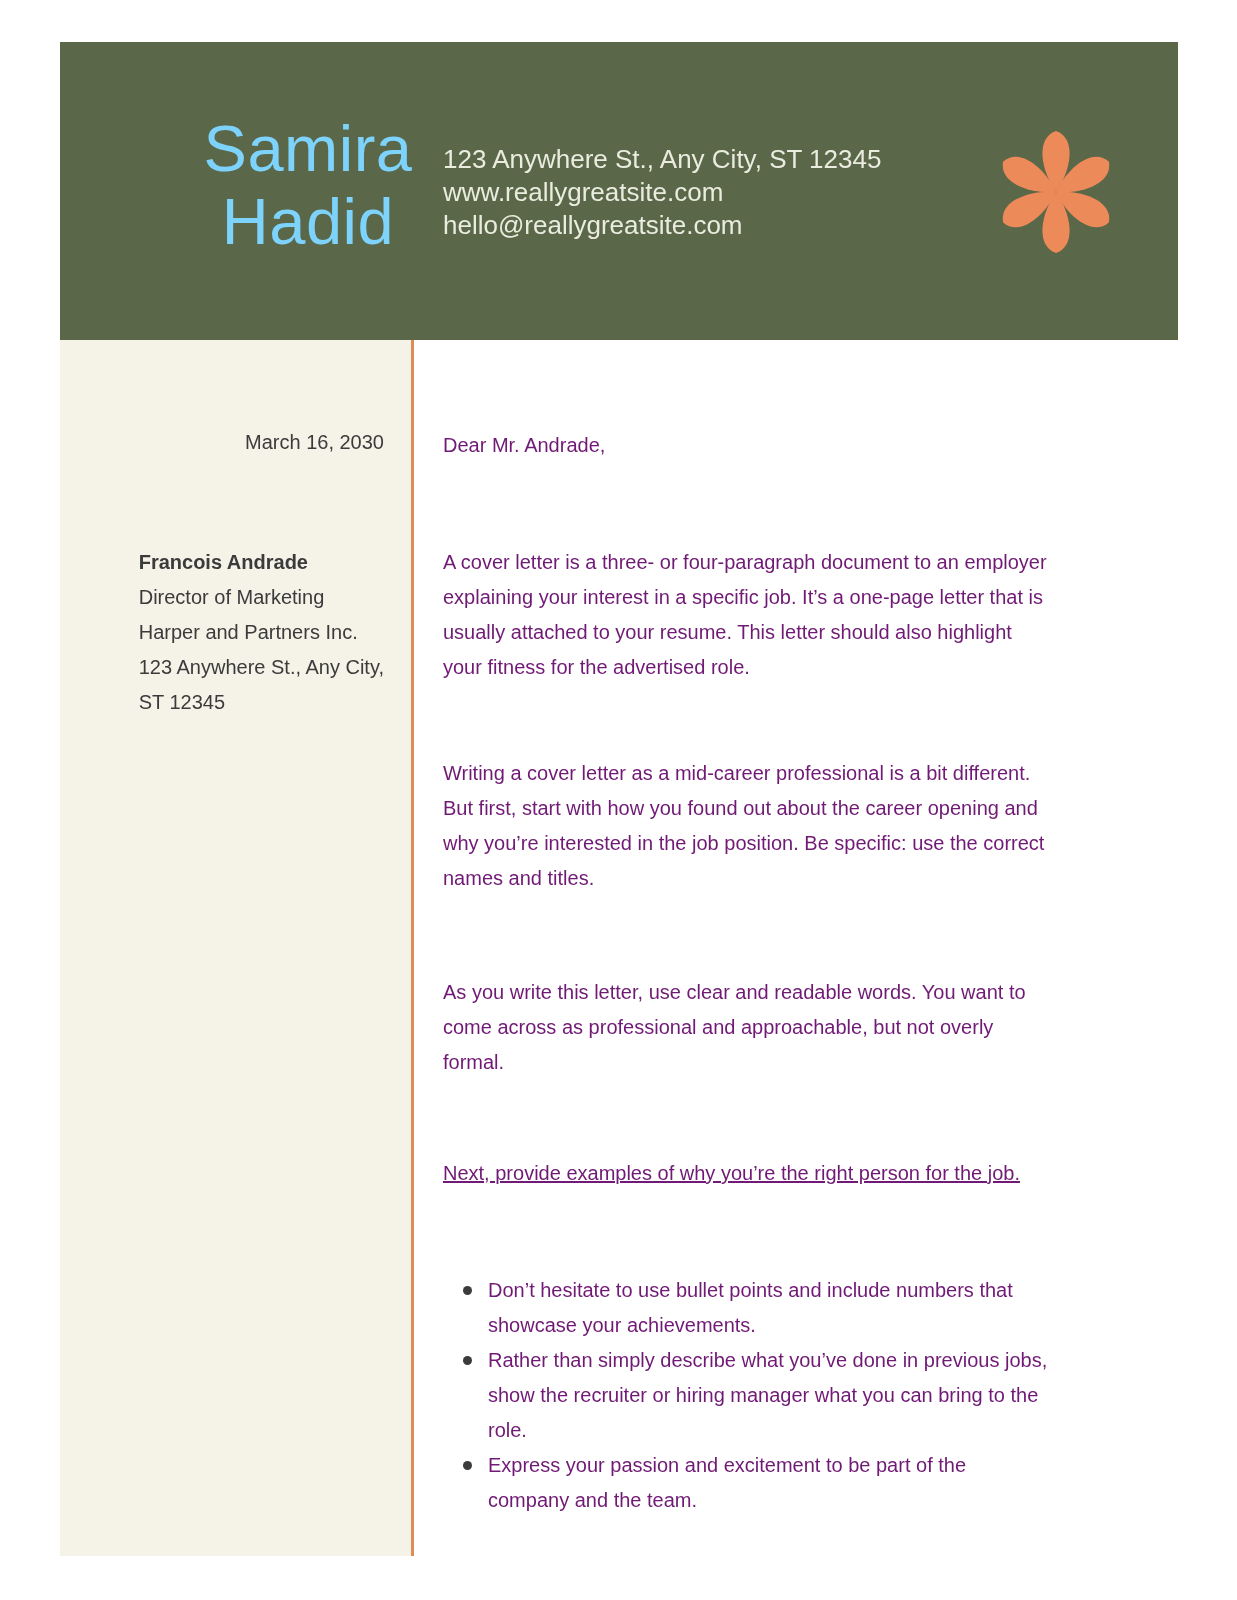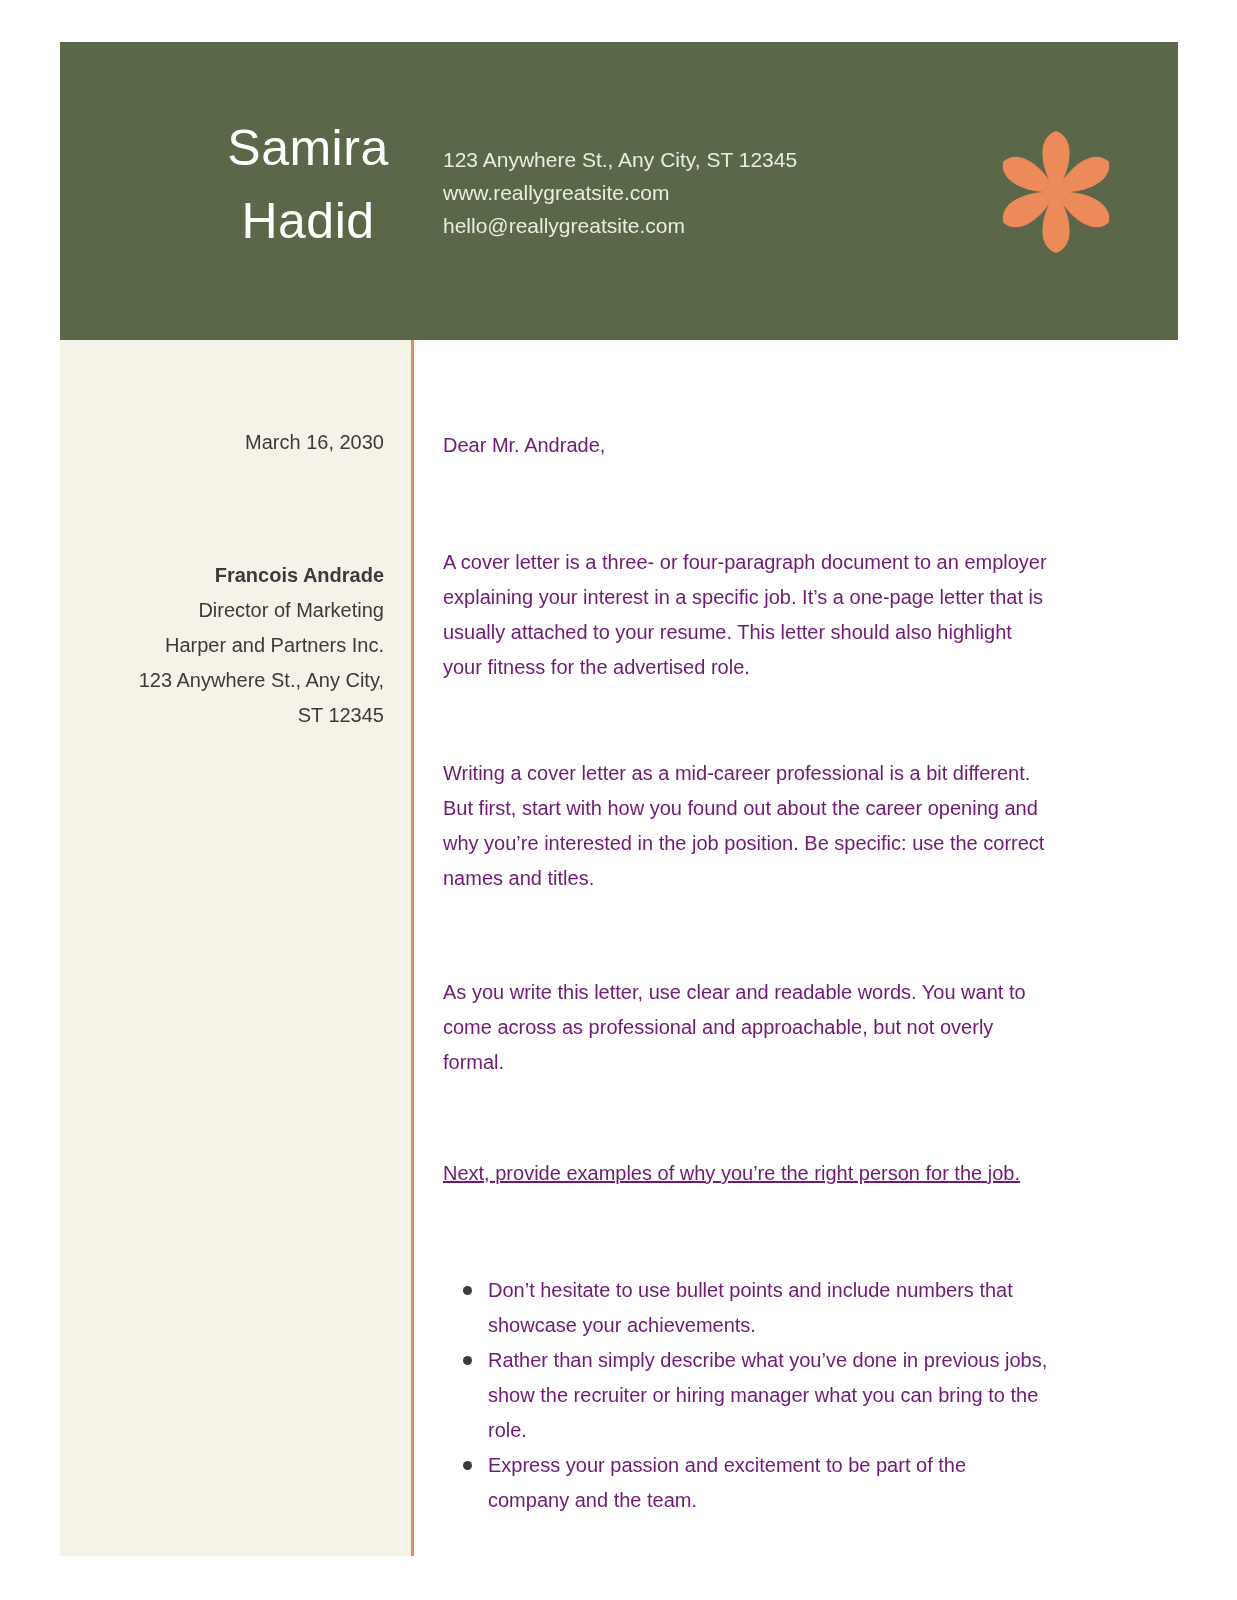--- a/index.html
+++ b/index.html
@@ -20,31 +20,31 @@
     position: absolute;
     left: 60px; top: 42px;
     width: 1118px; height: 298px;
     background: #5A6749;
   }
   .person-name {
     position: absolute;
     left: 108px; top: 70px;
     width: 280px;
     text-align: center;
-    color: #ffffff;
-    font-size: 50px;
+    color: #7dd3fc;
+    font-size: 65px;
     line-height: 73px;
     font-weight: 400;
     letter-spacing: 0.5px;
   }
   .contact-block {
     position: absolute;
     left: 383px; top: 101px;
     color: #EAECDF;
-    font-size: 21px;
+    font-size: 26px;
     line-height: 33px;
     font-weight: 400;
   }
   .flower-wrap {
     position: absolute;
     left: 931px; top: 84px;
     width: 130px; height: 132px;
   }
 
   
@@ -68,23 +68,21 @@
     color: #3B3B3B;
     text-align: center;
     white-space: nowrap;
   }
   .recipient-block {
     position: absolute;
     right: 27px; top: 205px;
     font-size: 20px;
     line-height: 35px;
     color: #3B3B3B;
-    text-align: right;
     white-space: nowrap;
-    margin-top: 13px;
   }
   .recipient-name { font-weight: 700; }
 
   
   .letter-body {
     position: absolute;
     left: 443px; top: 428px;
     width: 712px;
     font-size: 20px;
     line-height: 35px;

